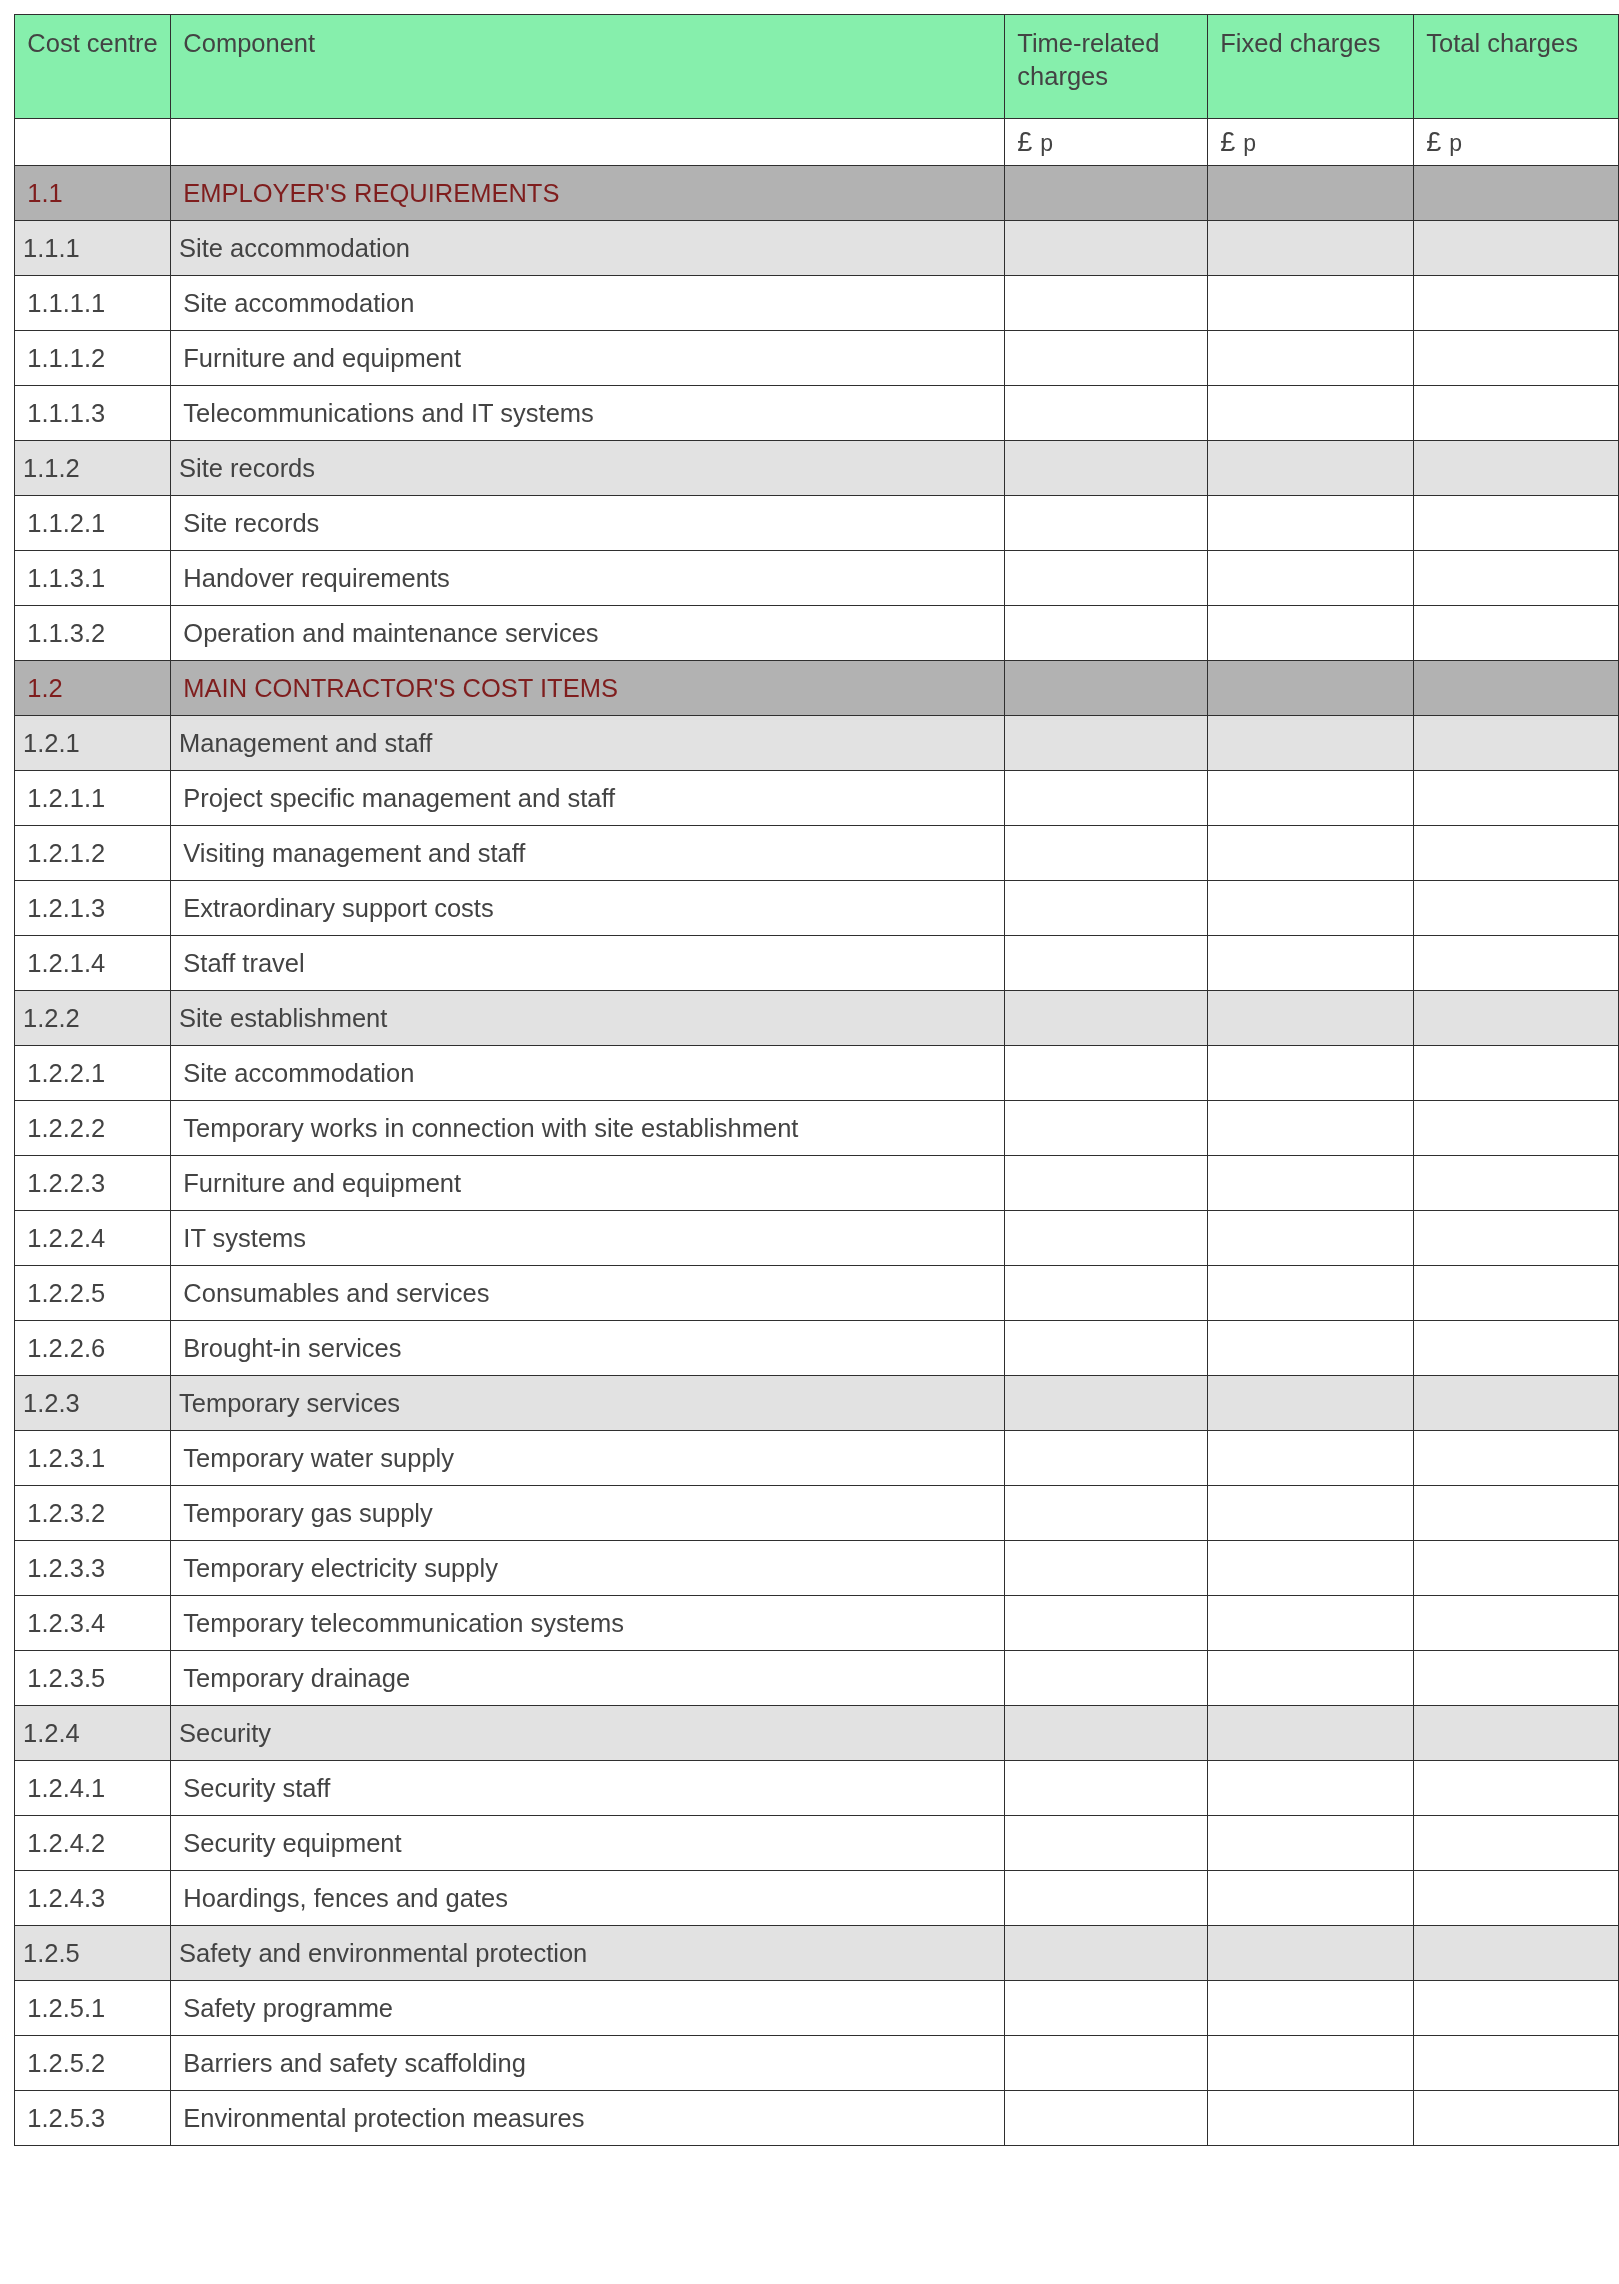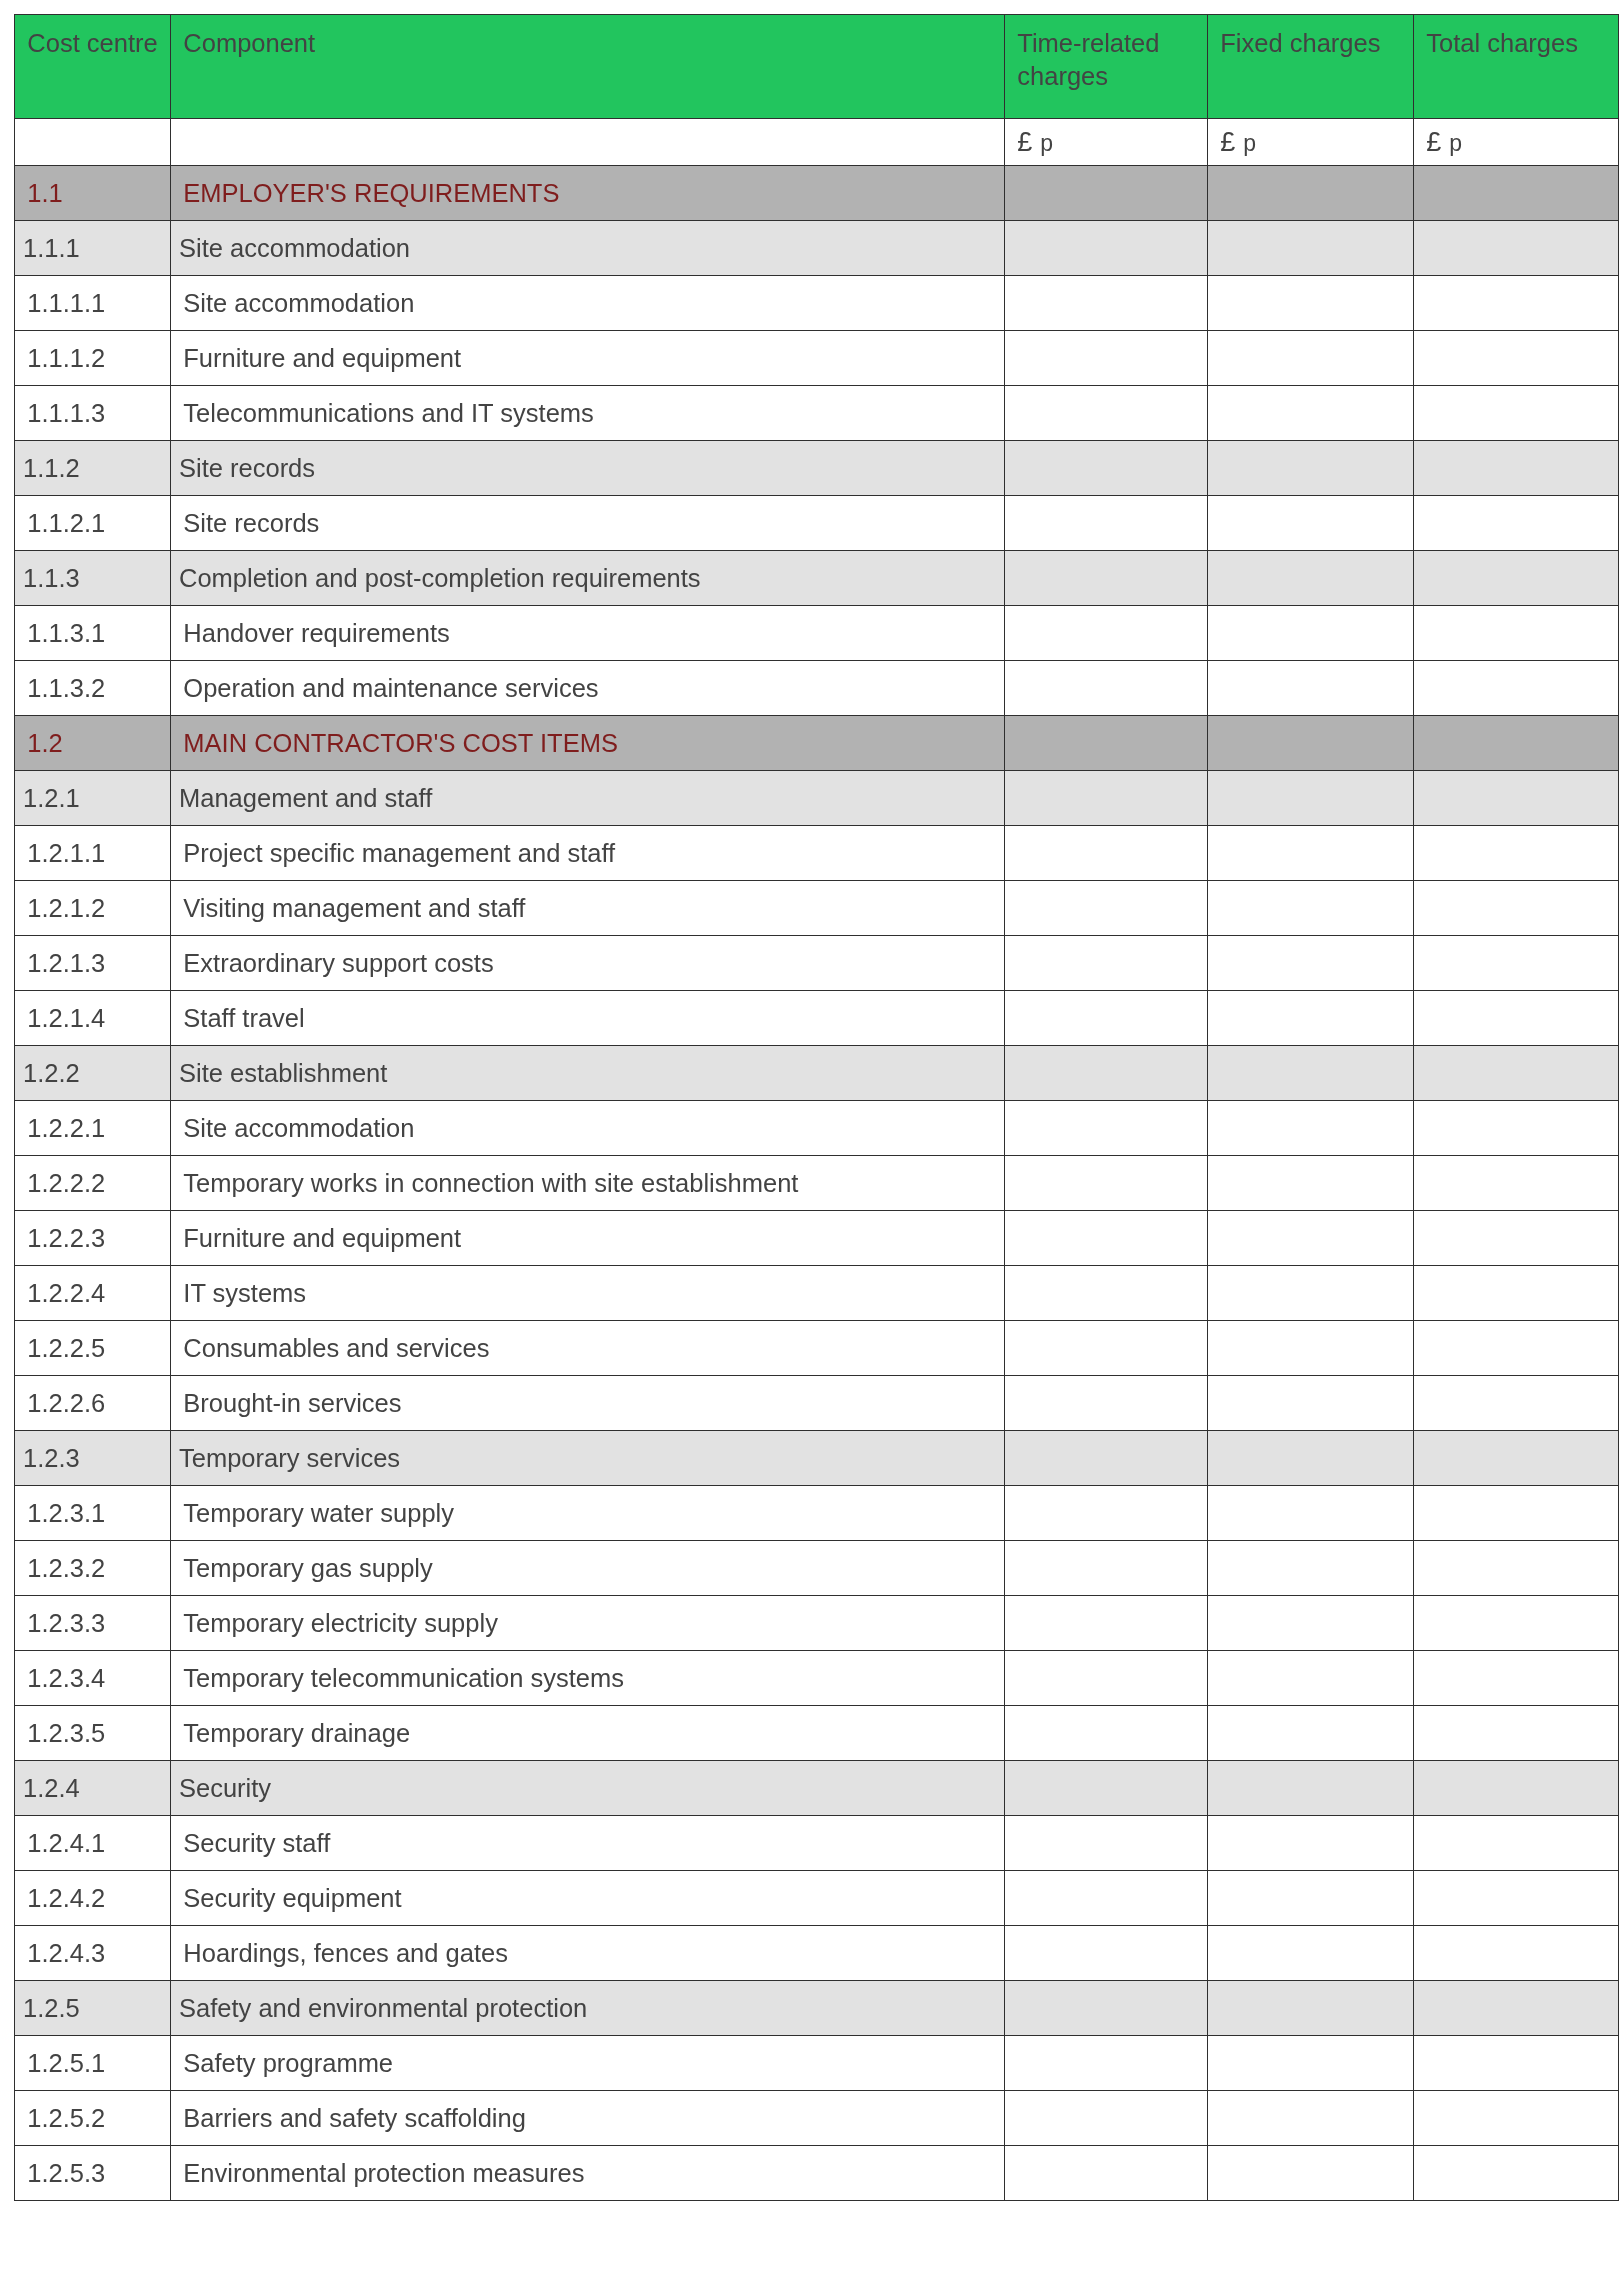--- a/index.html
+++ b/index.html
@@ -24,21 +24,21 @@
     overflow: hidden;
   }
   th {
     text-align: left;
     vertical-align: top;
     font-weight: normal;
     font-size: 25.5px;
     line-height: 32.5px;
     padding: 12.3px 12.3px 0 12.3px;
     height: 104px;
-    background: #22c55e;
+    background: #86efac;
   }
   td {
     font-size: 25.5px;
     line-height: 30px;
     padding: 0 12.3px;
     vertical-align: middle;
     background: #ffffff;
   }
   tr.unit-row td { height: 47px; }
   tbody td { height: 55px; }
@@ -119,27 +119,20 @@
           <td></td>
           <td></td>
         </tr>
         <tr class="row-item">
           <td>1.1.2.1</td>
           <td>Site records</td>
           <td></td>
           <td></td>
           <td></td>
         </tr>
-        <tr class="row-group">
-          <td>1.1.3</td>
-          <td>Completion and post-completion requirements</td>
-          <td></td>
-          <td></td>
-          <td></td>
-        </tr>
         <tr class="row-item">
           <td>1.1.3.1</td>
           <td>Handover requirements</td>
           <td></td>
           <td></td>
           <td></td>
         </tr>
         <tr class="row-item">
           <td>1.1.3.2</td>
           <td>Operation and maintenance services</td>

